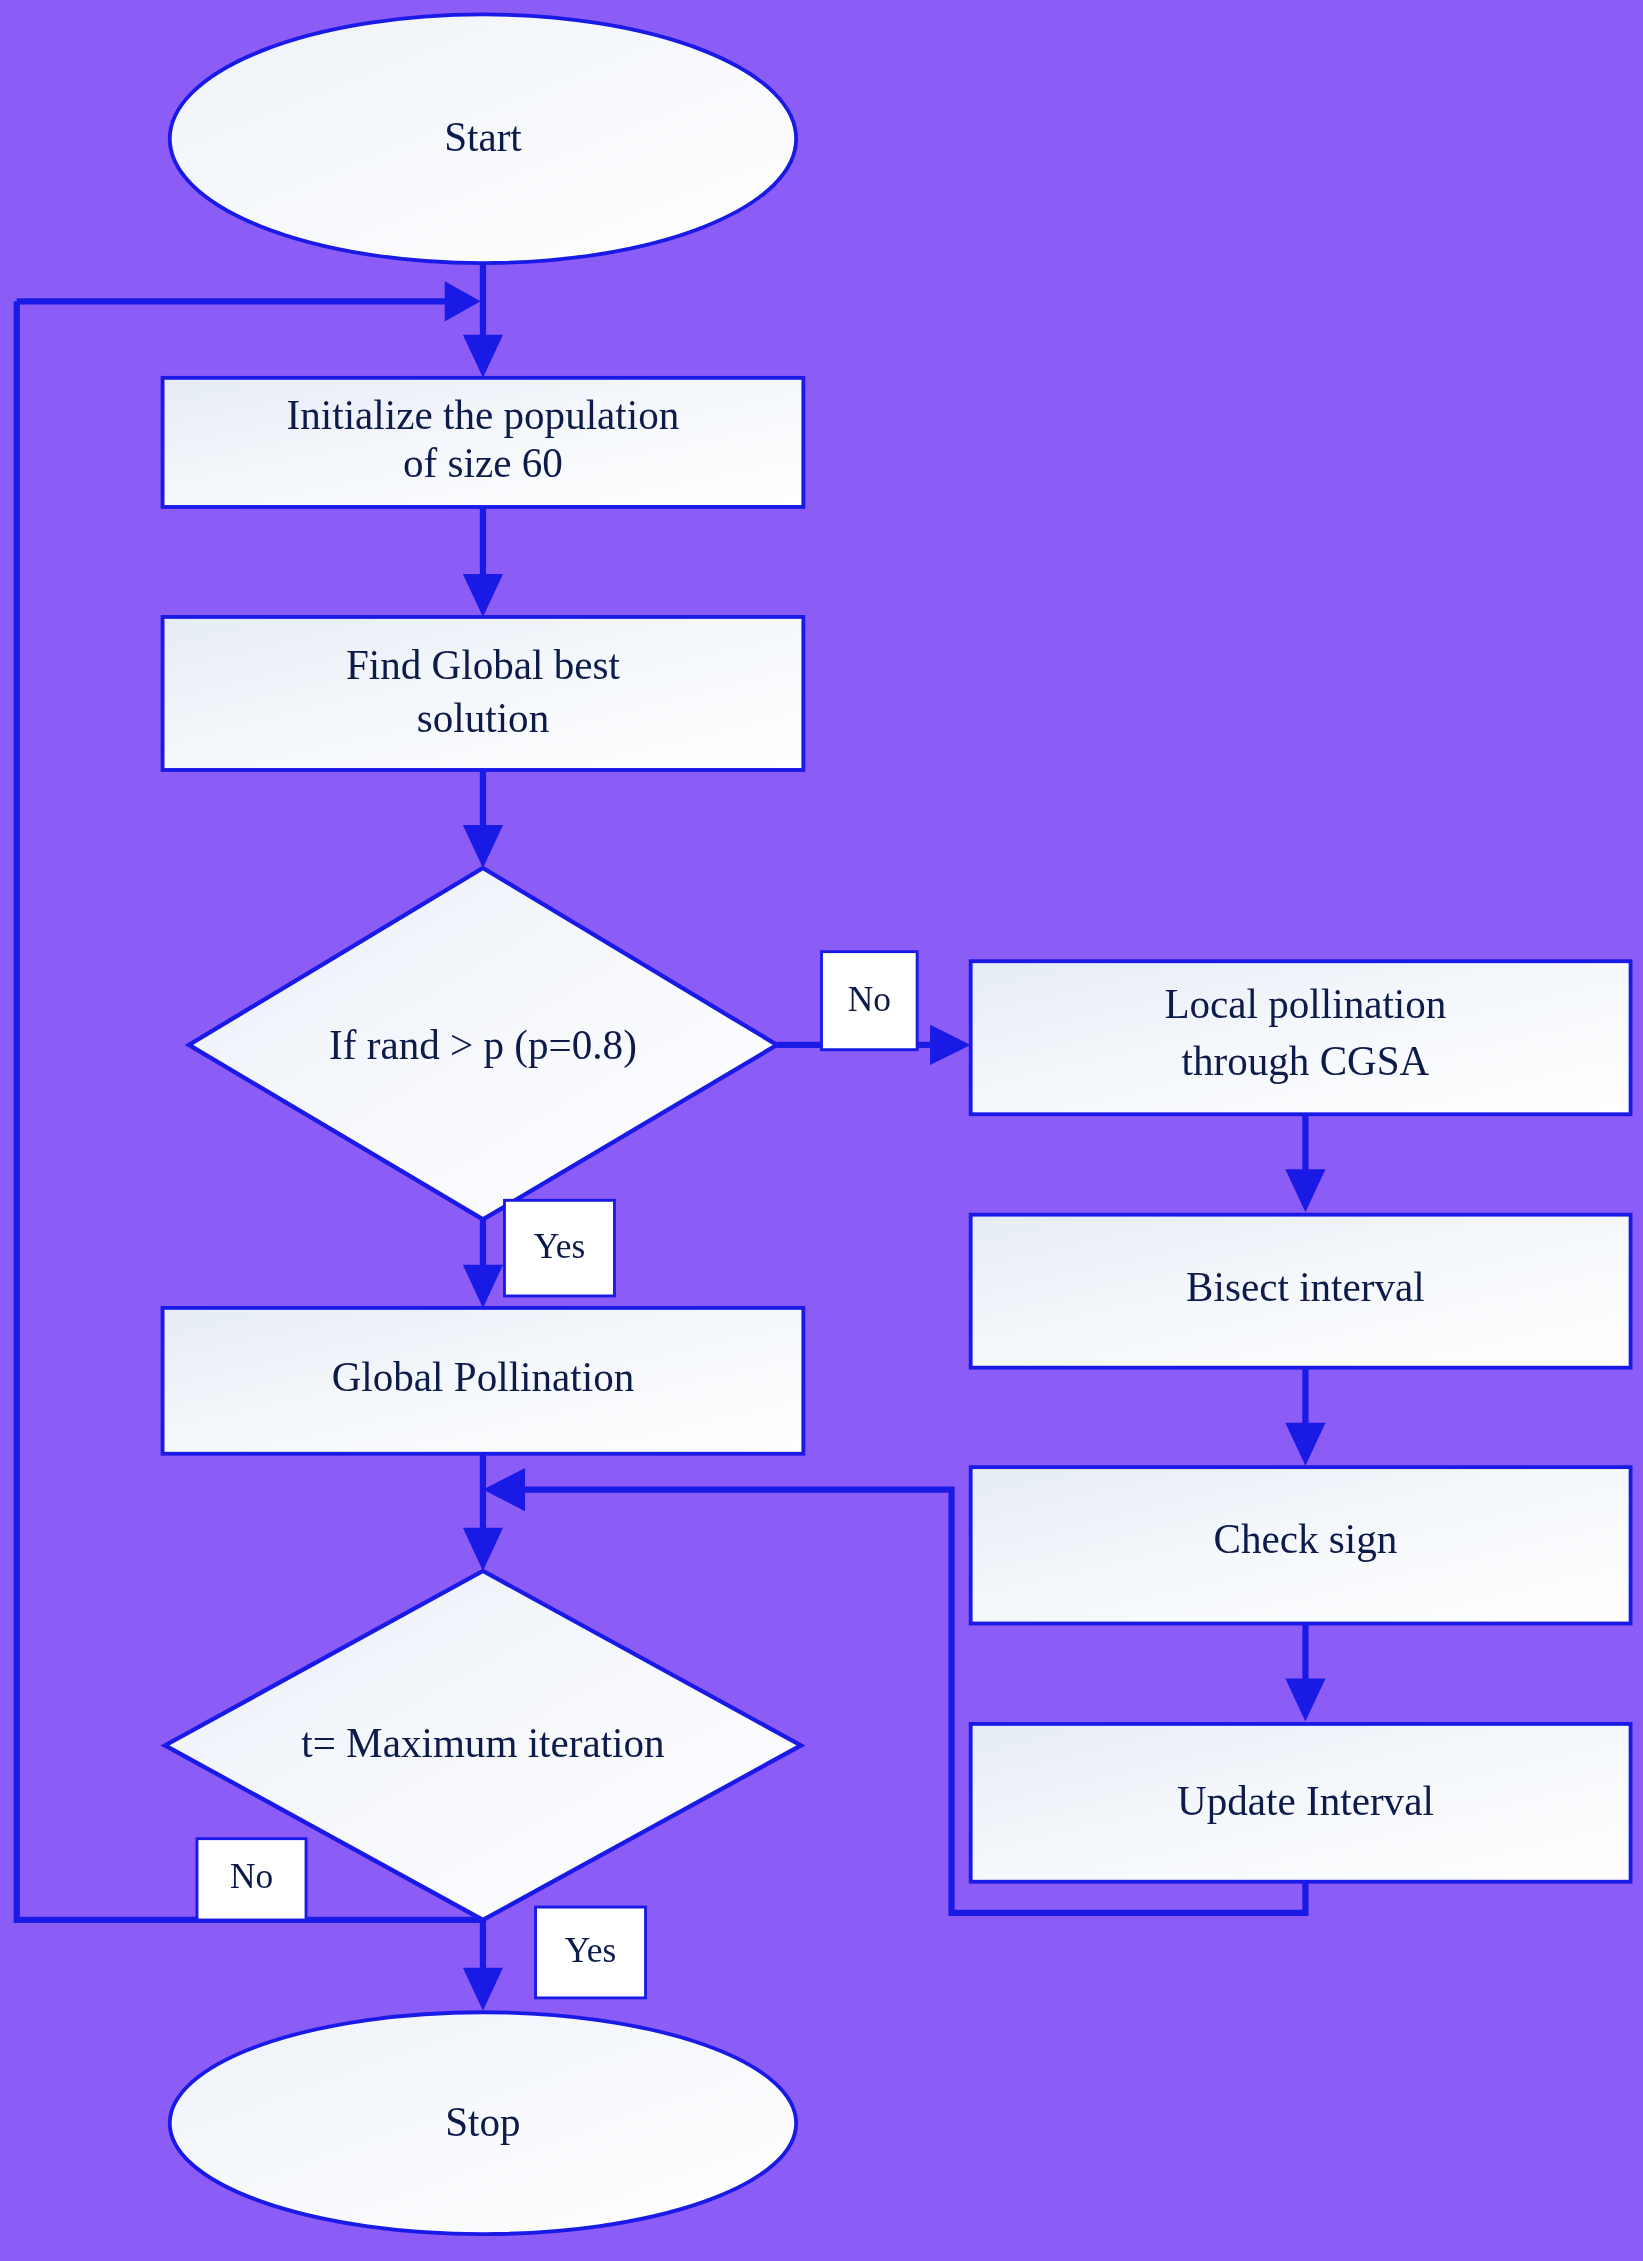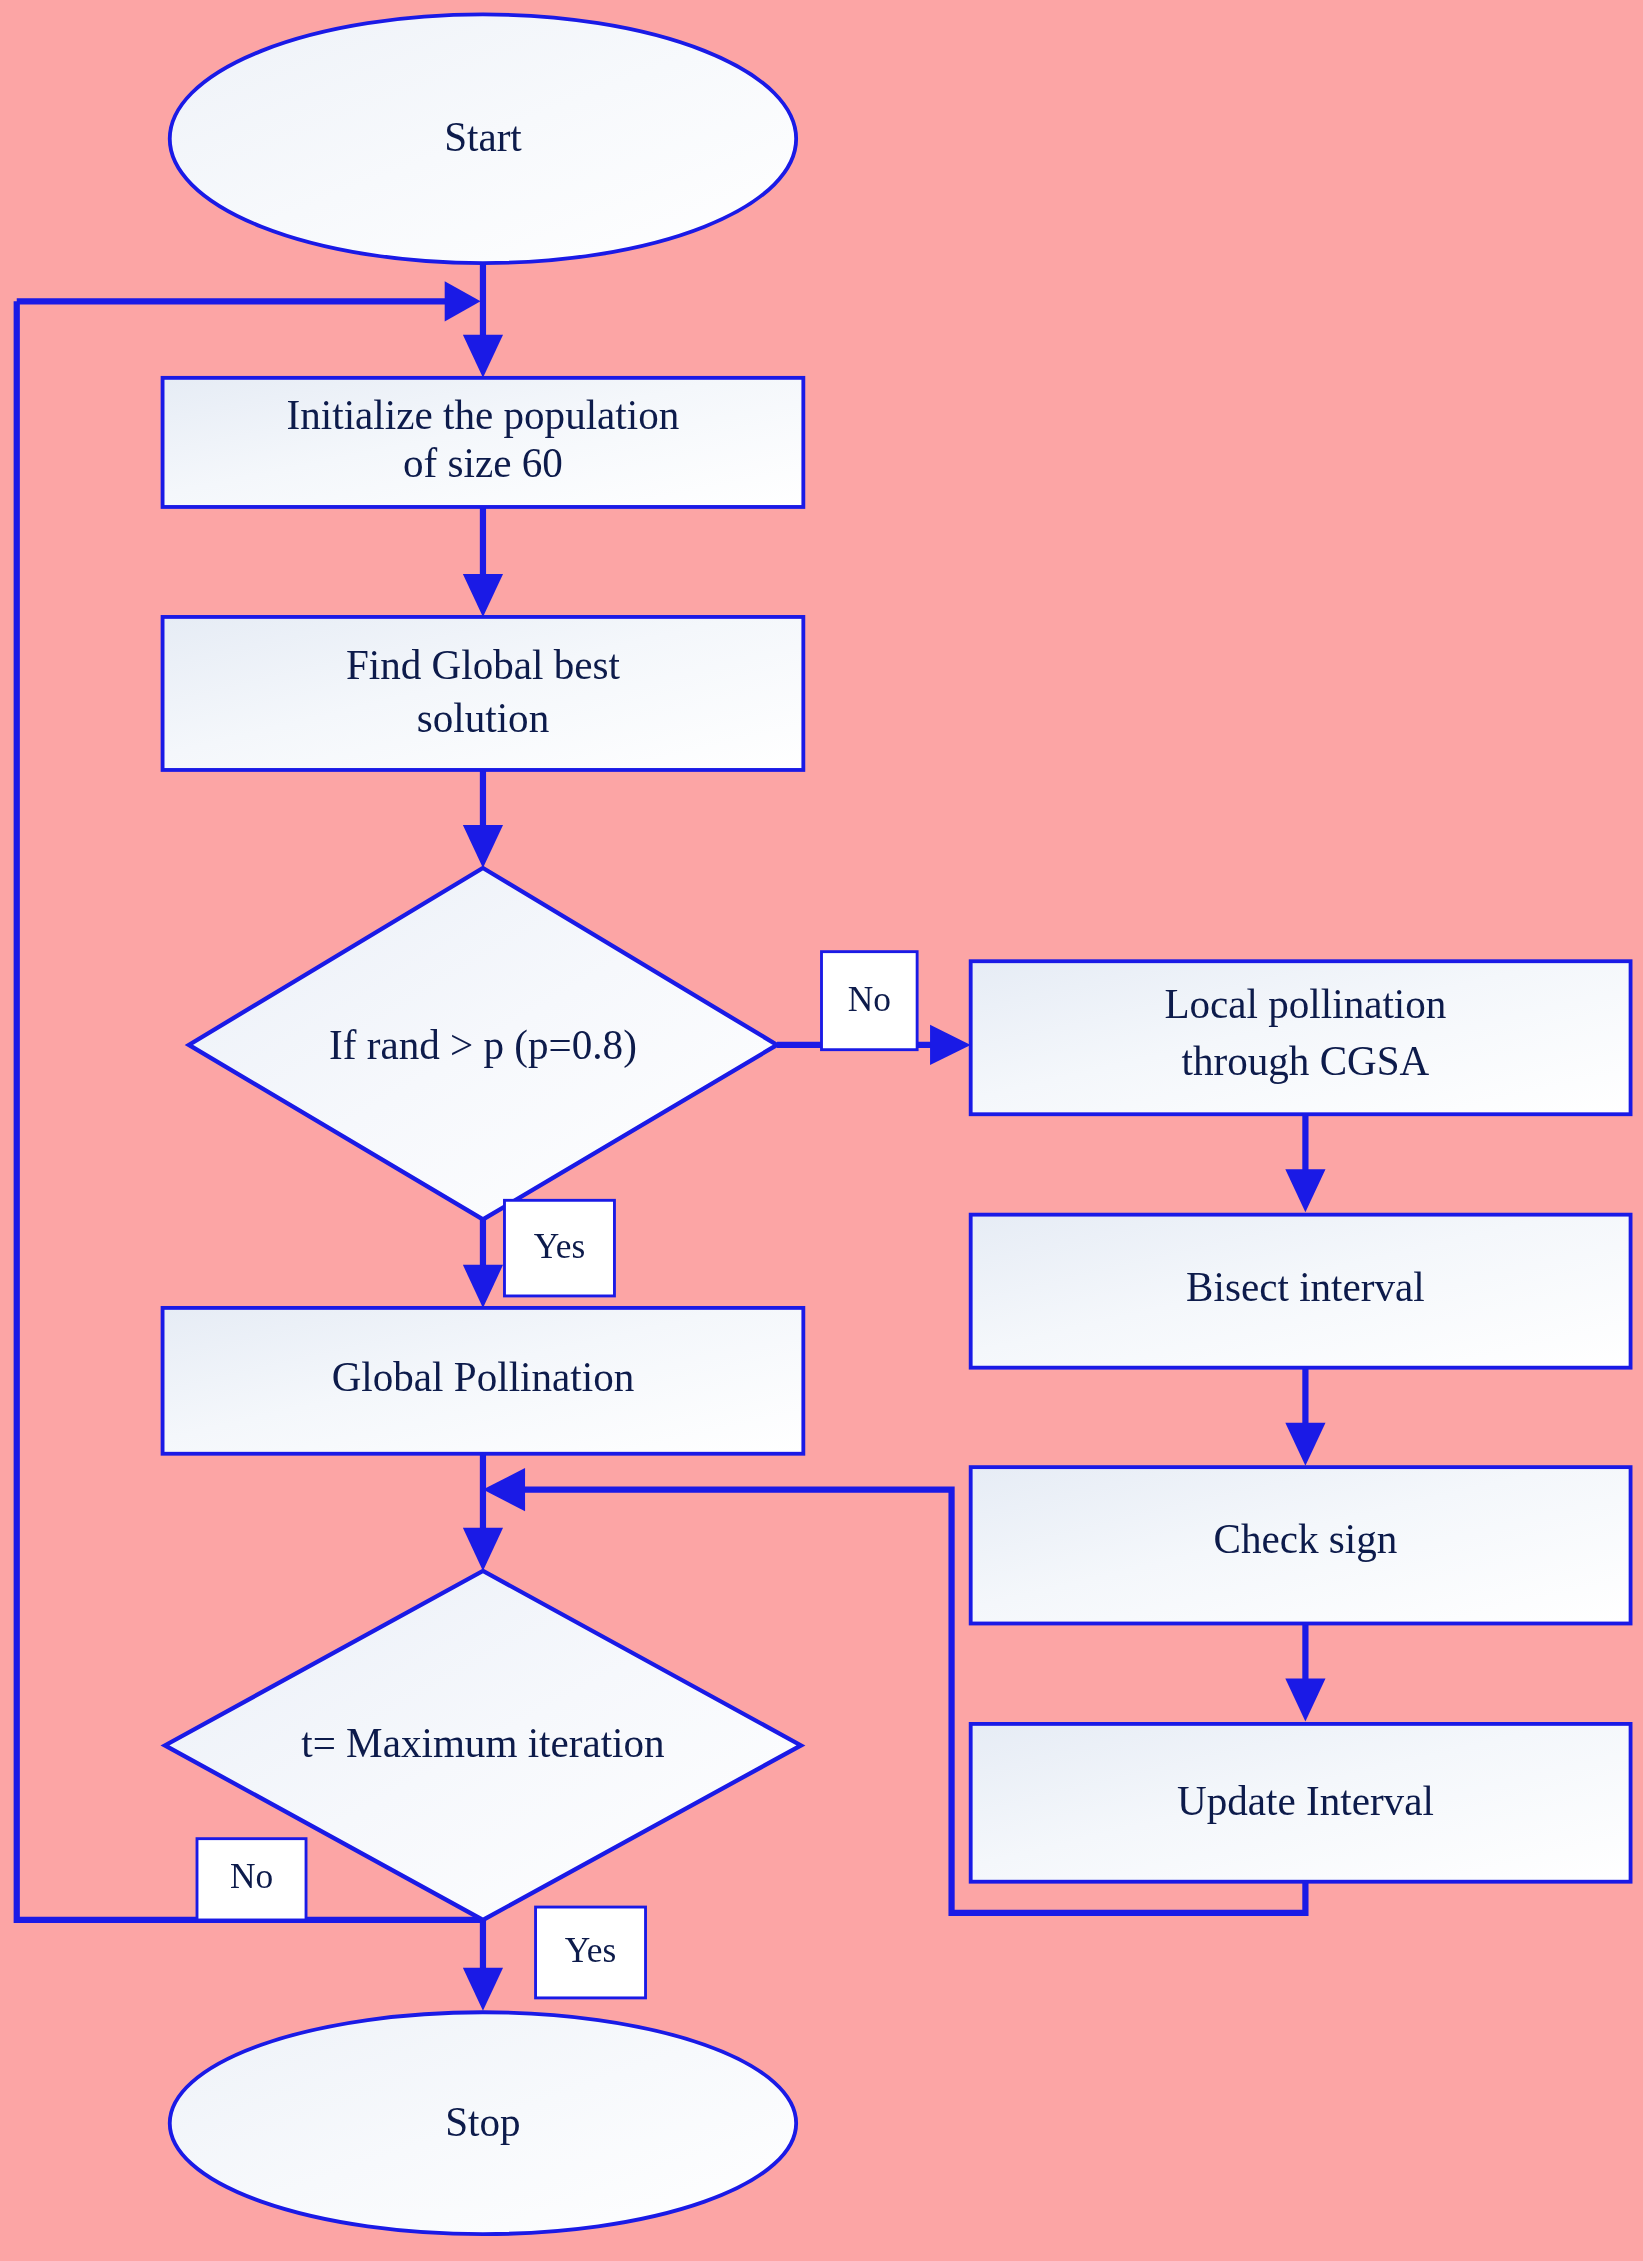--- a/index.html
+++ b/index.html
@@ -7,21 +7,21 @@
     padding: 0;
     background: #ffffff;
   }
   body {
     font-family: "Liberation Serif", "DejaVu Serif", serif;
   }
   #flowchart-root {
     position: relative;
     width: 1643px;
     height: 2261px;
-    background: #fca5a5;
+    background: #8b5cf6;
     overflow: hidden;
   }
   svg.flow {
     position: absolute;
     inset: 0;
     width: 1643px;
     height: 2261px;
     display: block;
   }
   .node-text {

